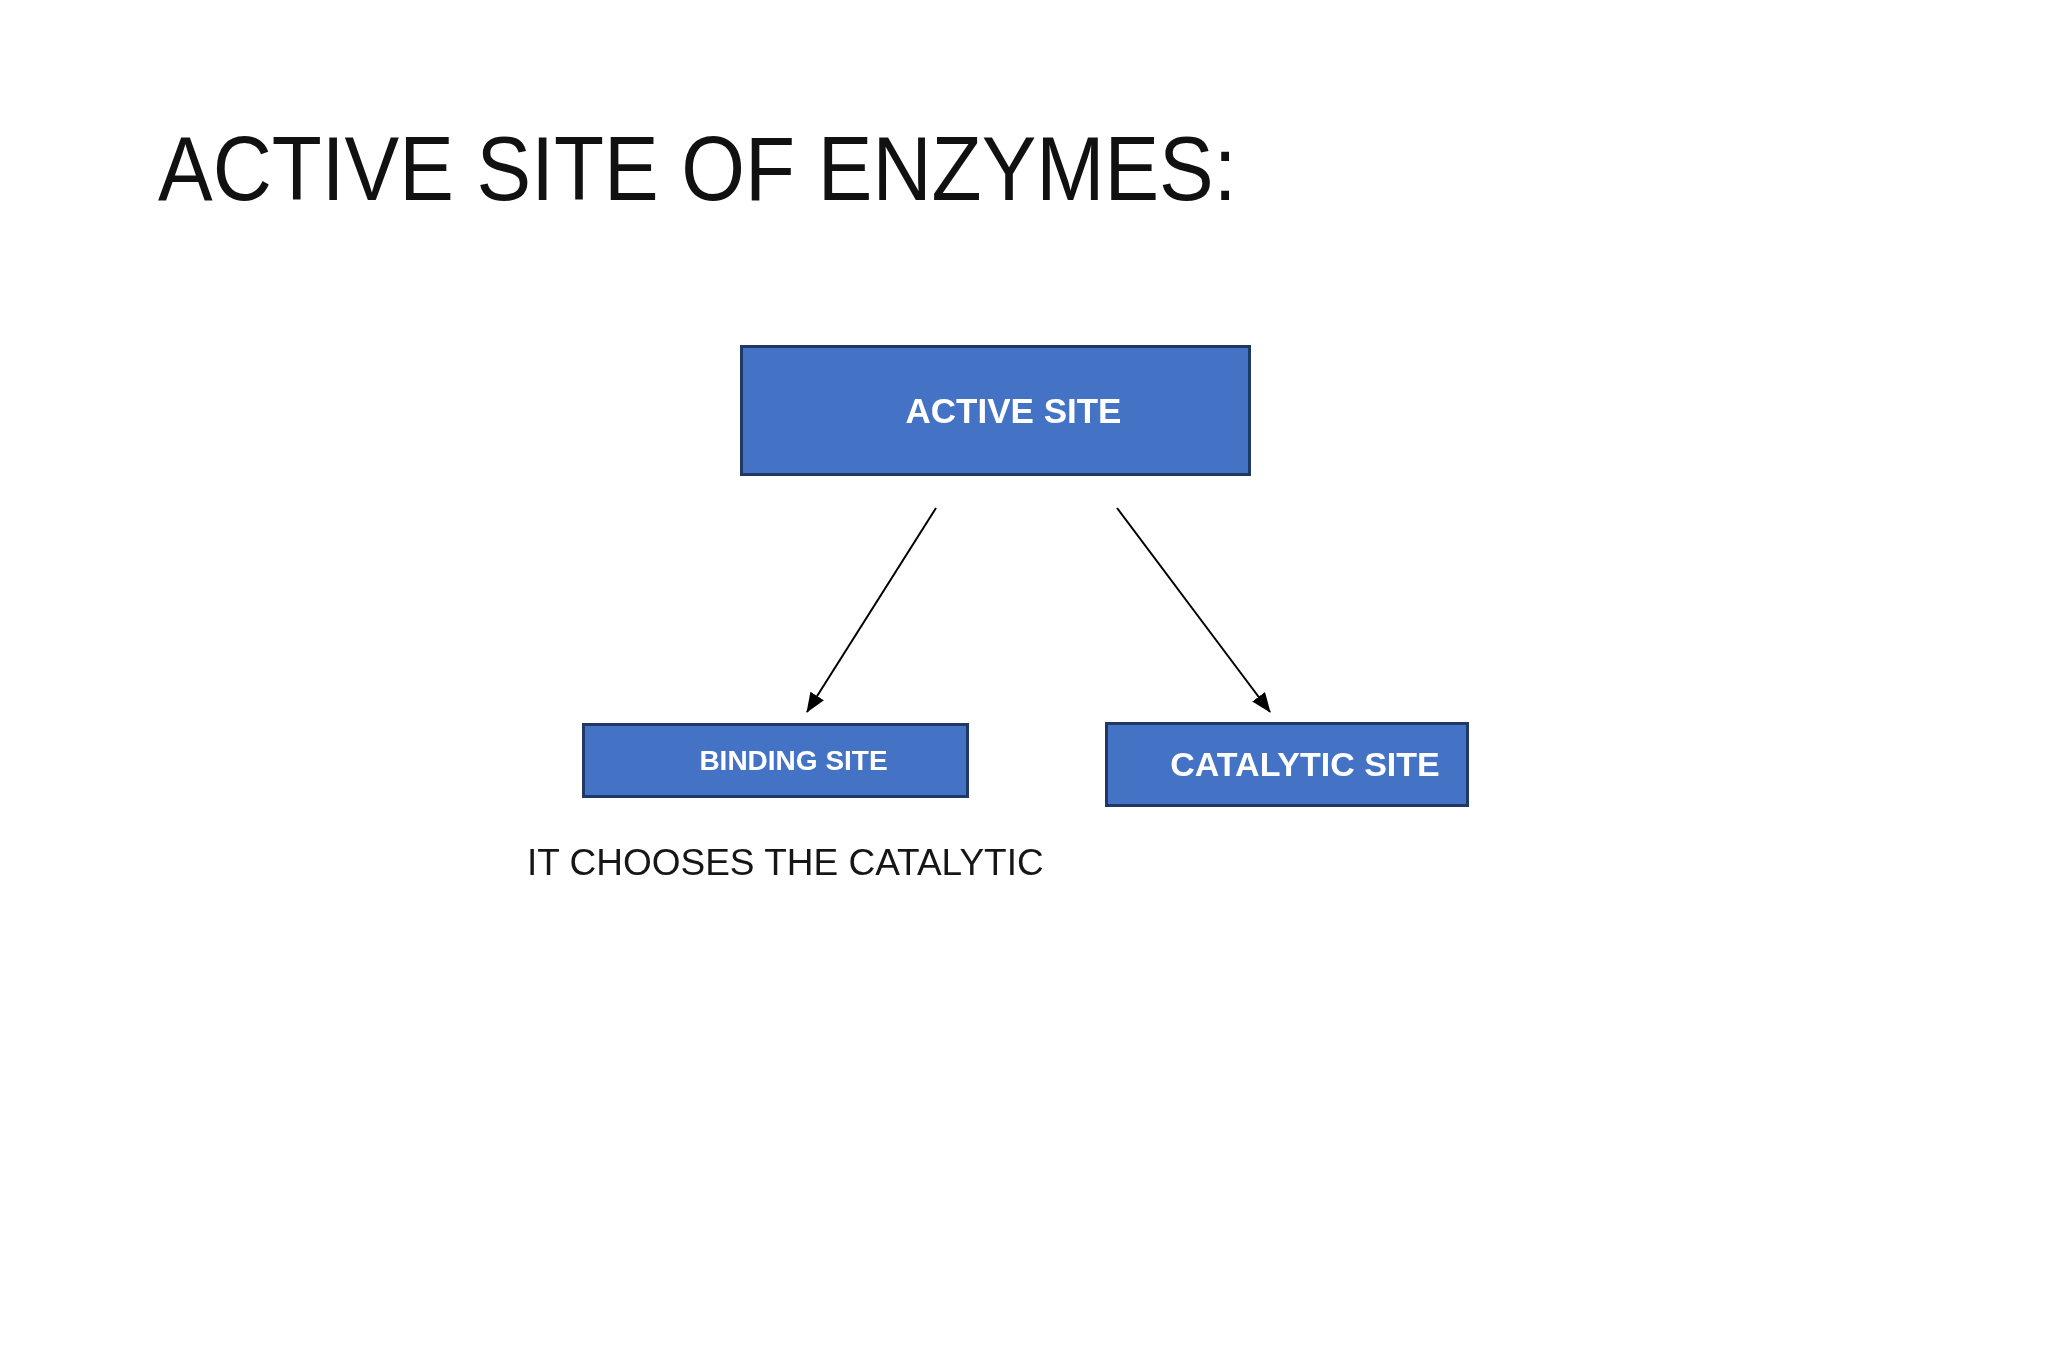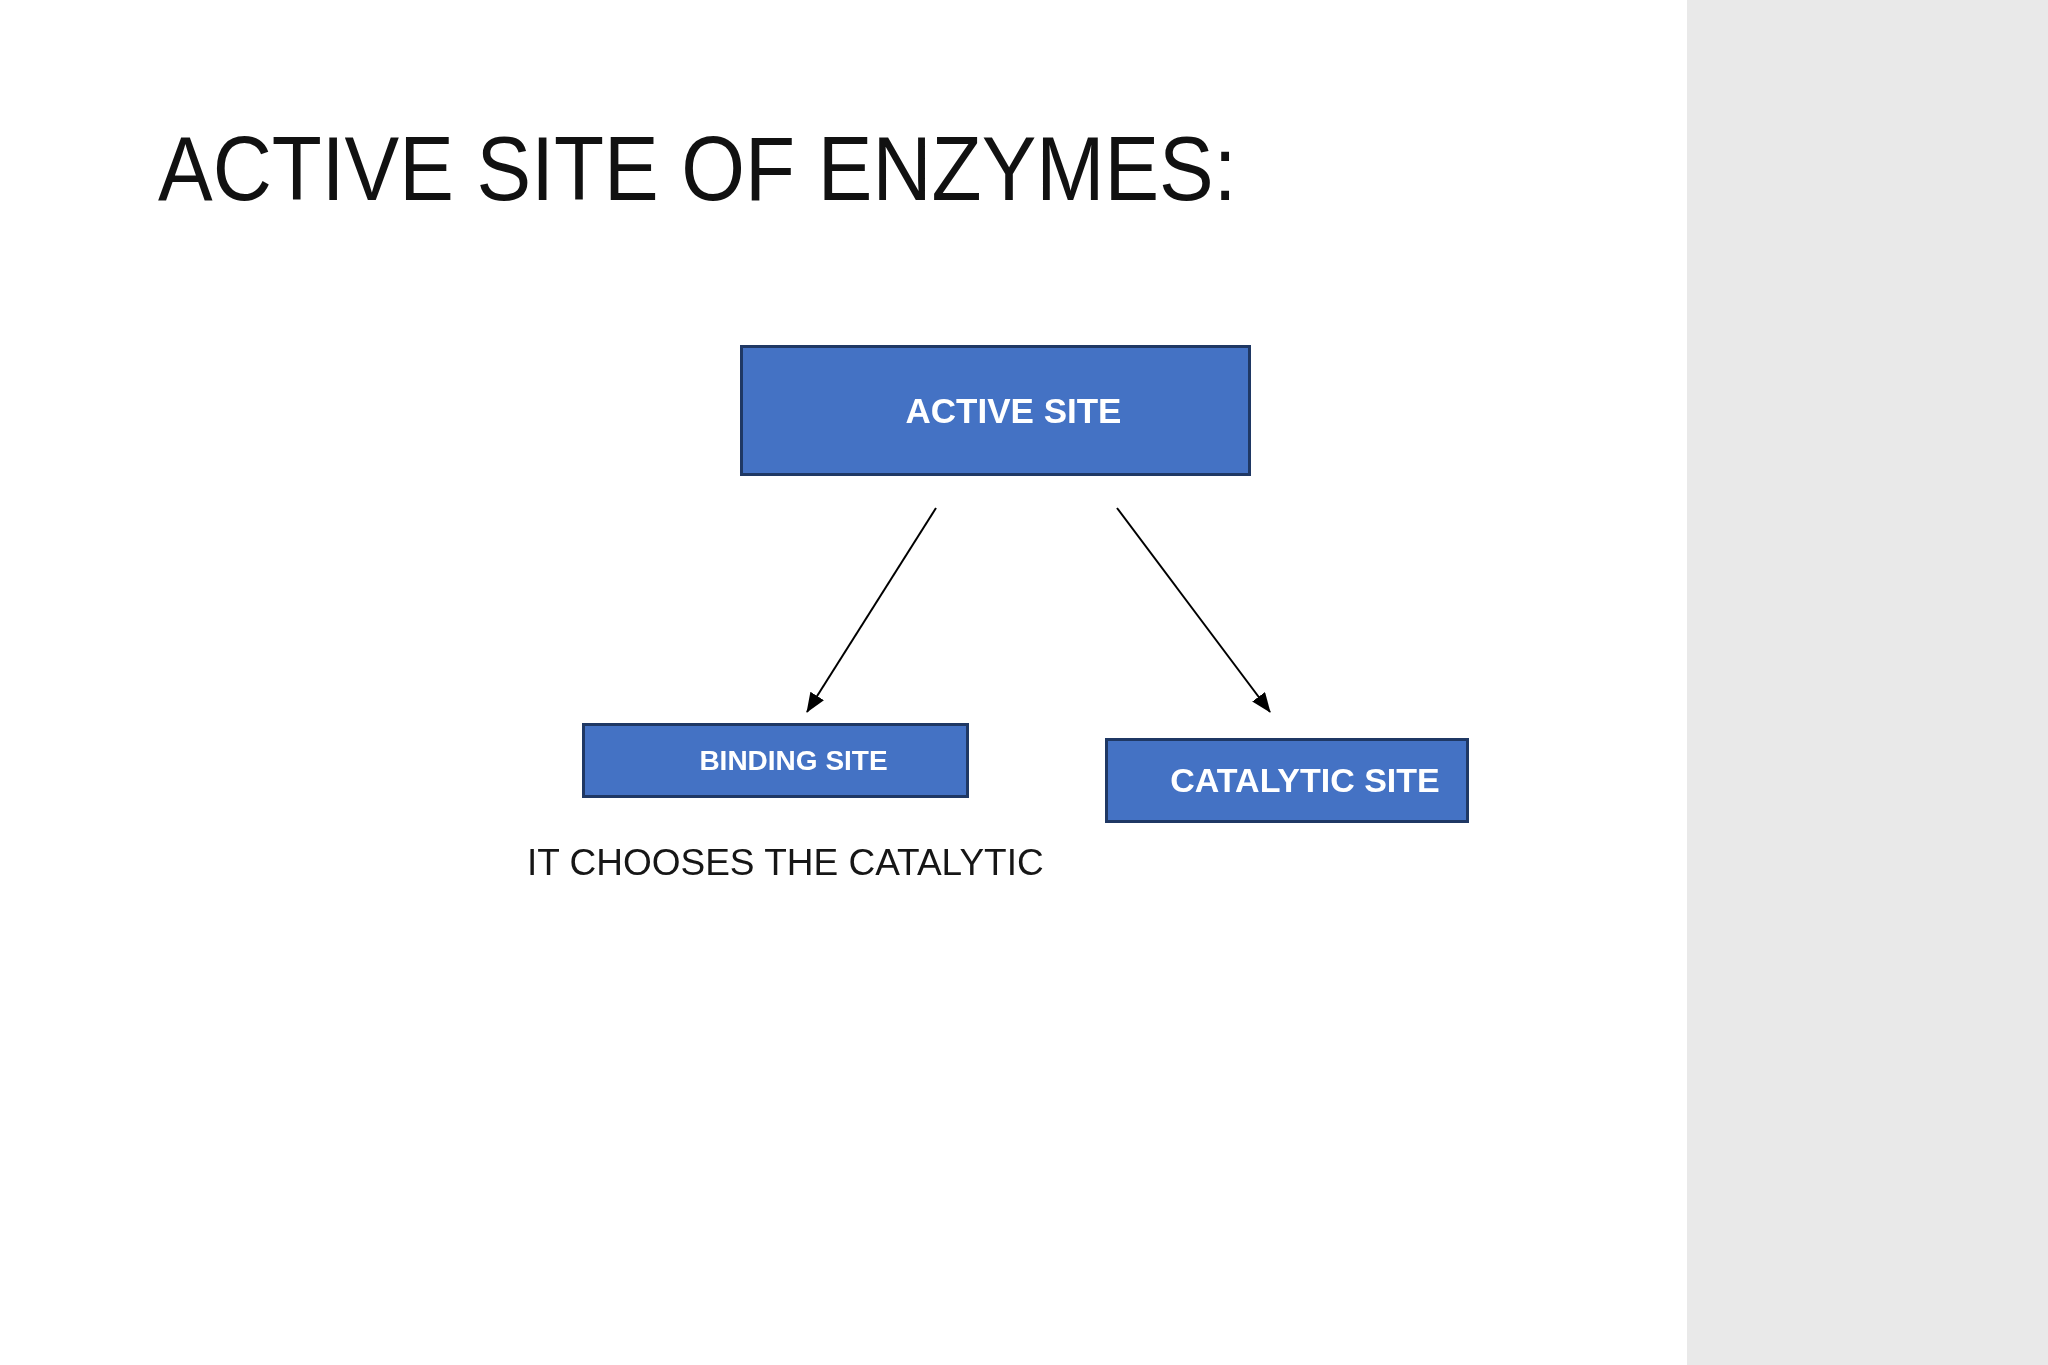--- a/index.html
+++ b/index.html
@@ -10,21 +10,21 @@
     --arrow:#000000;
     --background:#FFFFFF;
   }
   html,body{margin:0;padding:0;}
   body{
     background:#e9e9e9;
     font-family:"Liberation Sans", sans-serif;
   }
   .slide{
     position:relative;
-    width:1687px;
+    width:2048px;
     height:1365px;
     background:var(--background);
     overflow:hidden;
   }
   .title{
     position:absolute;
     left:158px;
     top:118px;
     margin:0;
     font-size:90px;
@@ -52,21 +52,21 @@
     left:740px; top:345px;
     width:511px; height:131px;
     font-size:35px;
   }
   .node-left{
     left:582px; top:723px;
     width:387px; height:75px;
     font-size:28px;
   }
   .node-right{
-    left:1105px; top:738px;
+    left:1105px; top:722px;
     width:364px; height:85px;
     font-size:34px;
   }
   .connectors{
     position:absolute;
     left:0; top:0;
     width:2048px; height:1365px;
     pointer-events:none;
   }
   .desc{

